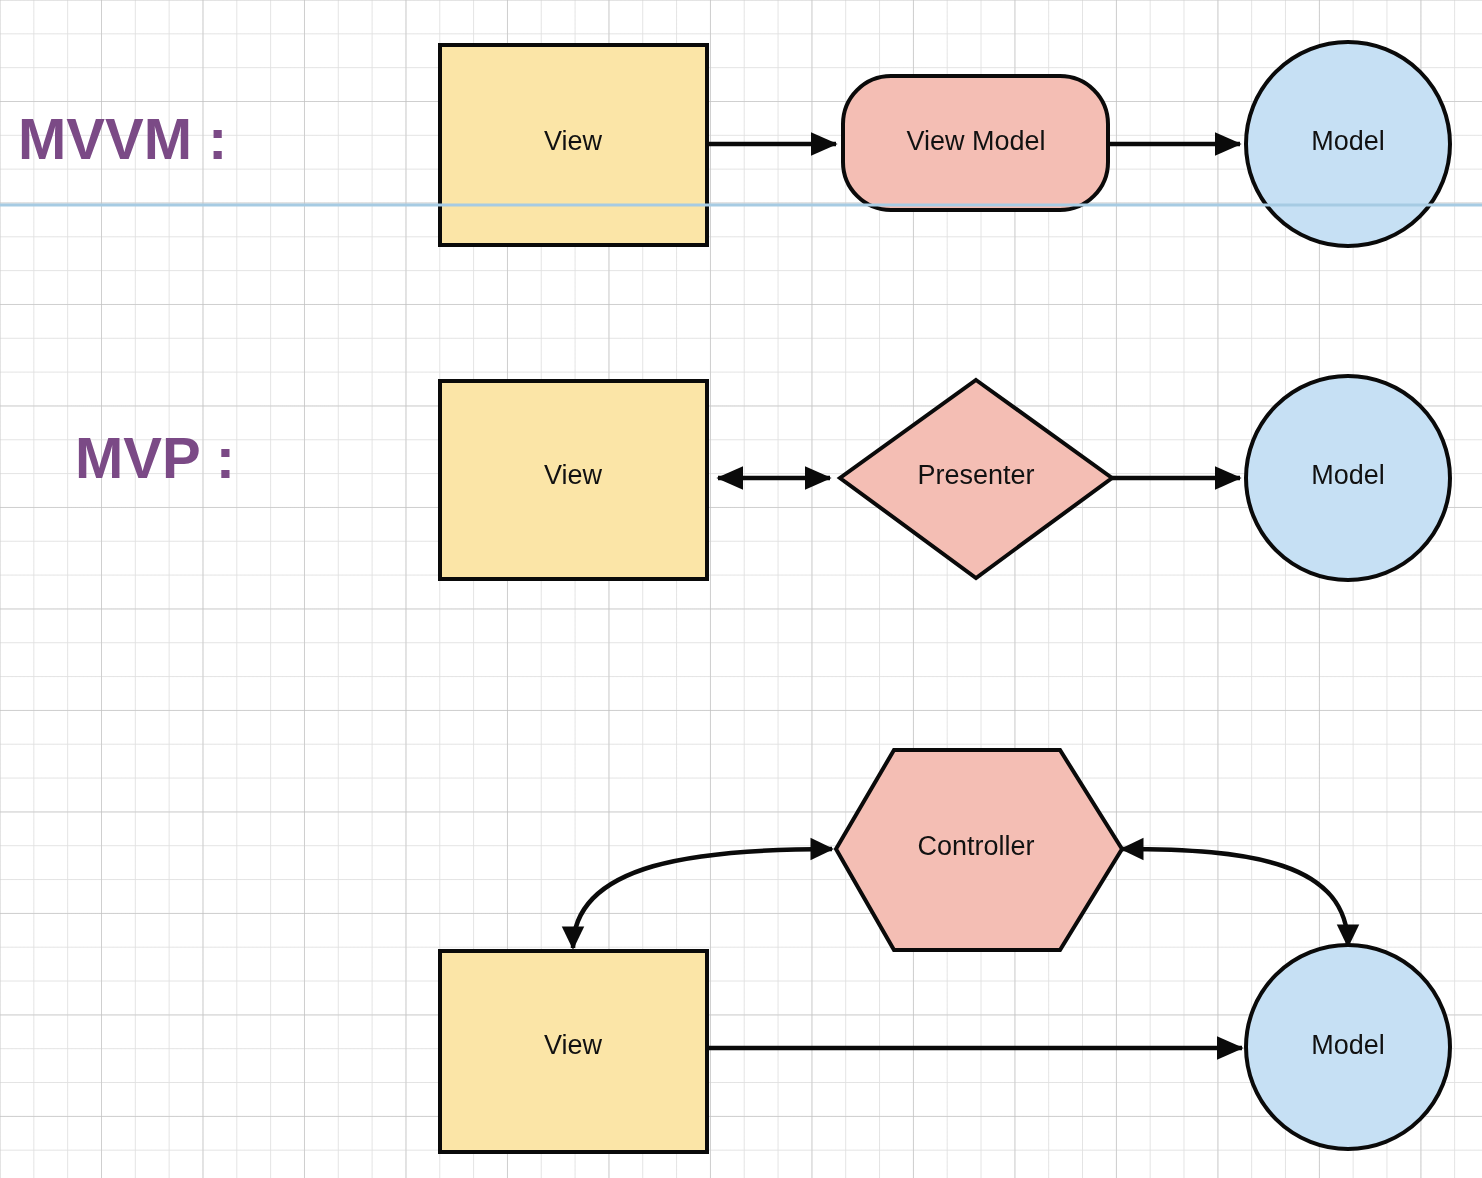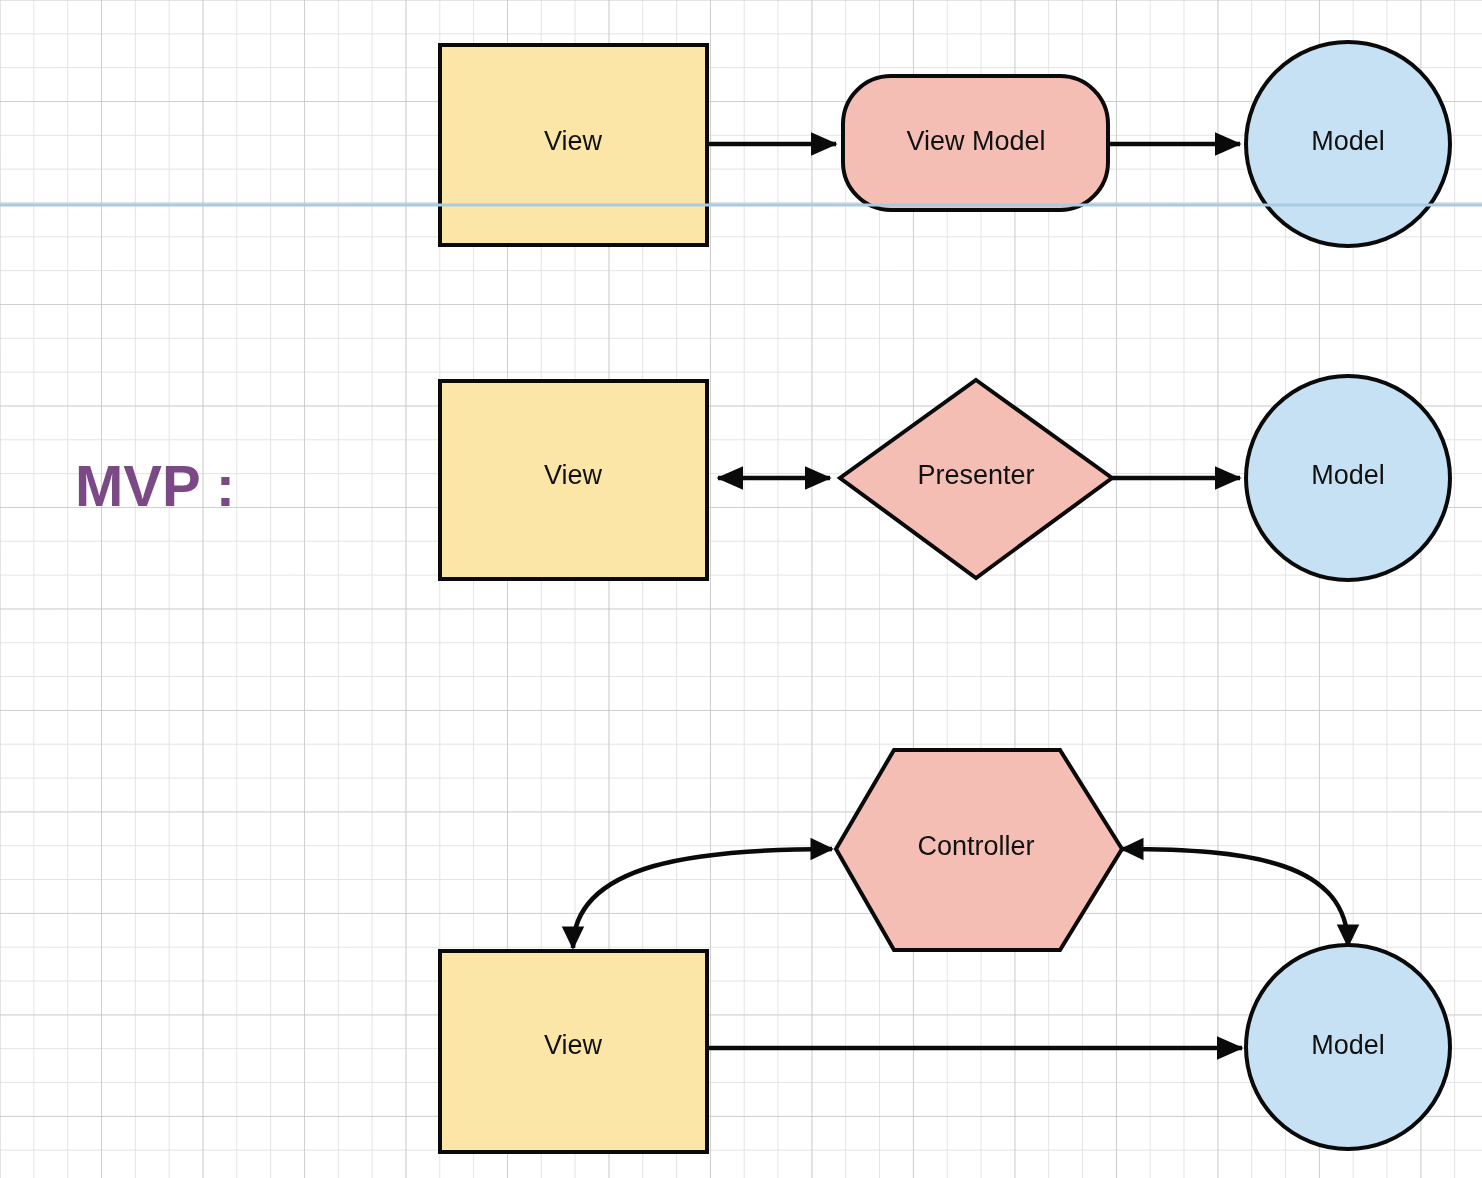--- a/index.html
+++ b/index.html
@@ -66,21 +66,22 @@
   .guide-line {
     stroke: #A6CBE3;
     stroke-width: 3;
   }
 </style>
 </head>
 <body>
 
 <div id="canvas">
 
-  <div class="row-label" style="left:75px; top:452px;">MVP :</div>
+  <div class="row-label" style="left:18px; top:105px;">MVVM :</div>
+  <div class="row-label" style="left:75px; top:424px;">MVP :</div>
 
   <svg id="diagram-svg" viewBox="0 0 1482 1178">
     <defs>
       <marker id="arrowEnd" viewBox="0 0 10 10" refX="9.4" refY="5" markerWidth="6.0" markerHeight="6.0" orient="auto-start-reverse" markerUnits="strokeWidth">
         <path d="M 0 0.6 L 10 5 L 0 9.4 z" fill="#0a0a0a"></path>
       </marker>
       <marker id="arrowStart" viewBox="0 0 10 10" refX="9.4" refY="5" markerWidth="6.0" markerHeight="6.0" orient="auto-start-reverse" markerUnits="strokeWidth">
         <path d="M 0 0.6 L 10 5 L 0 9.4 z" fill="#0a0a0a"></path>
       </marker>
       <marker id="arrowCurve" viewBox="0 0 10 10" refX="9.2" refY="5" markerWidth="5.2" markerHeight="5.2" orient="auto-start-reverse" markerUnits="strokeWidth">

